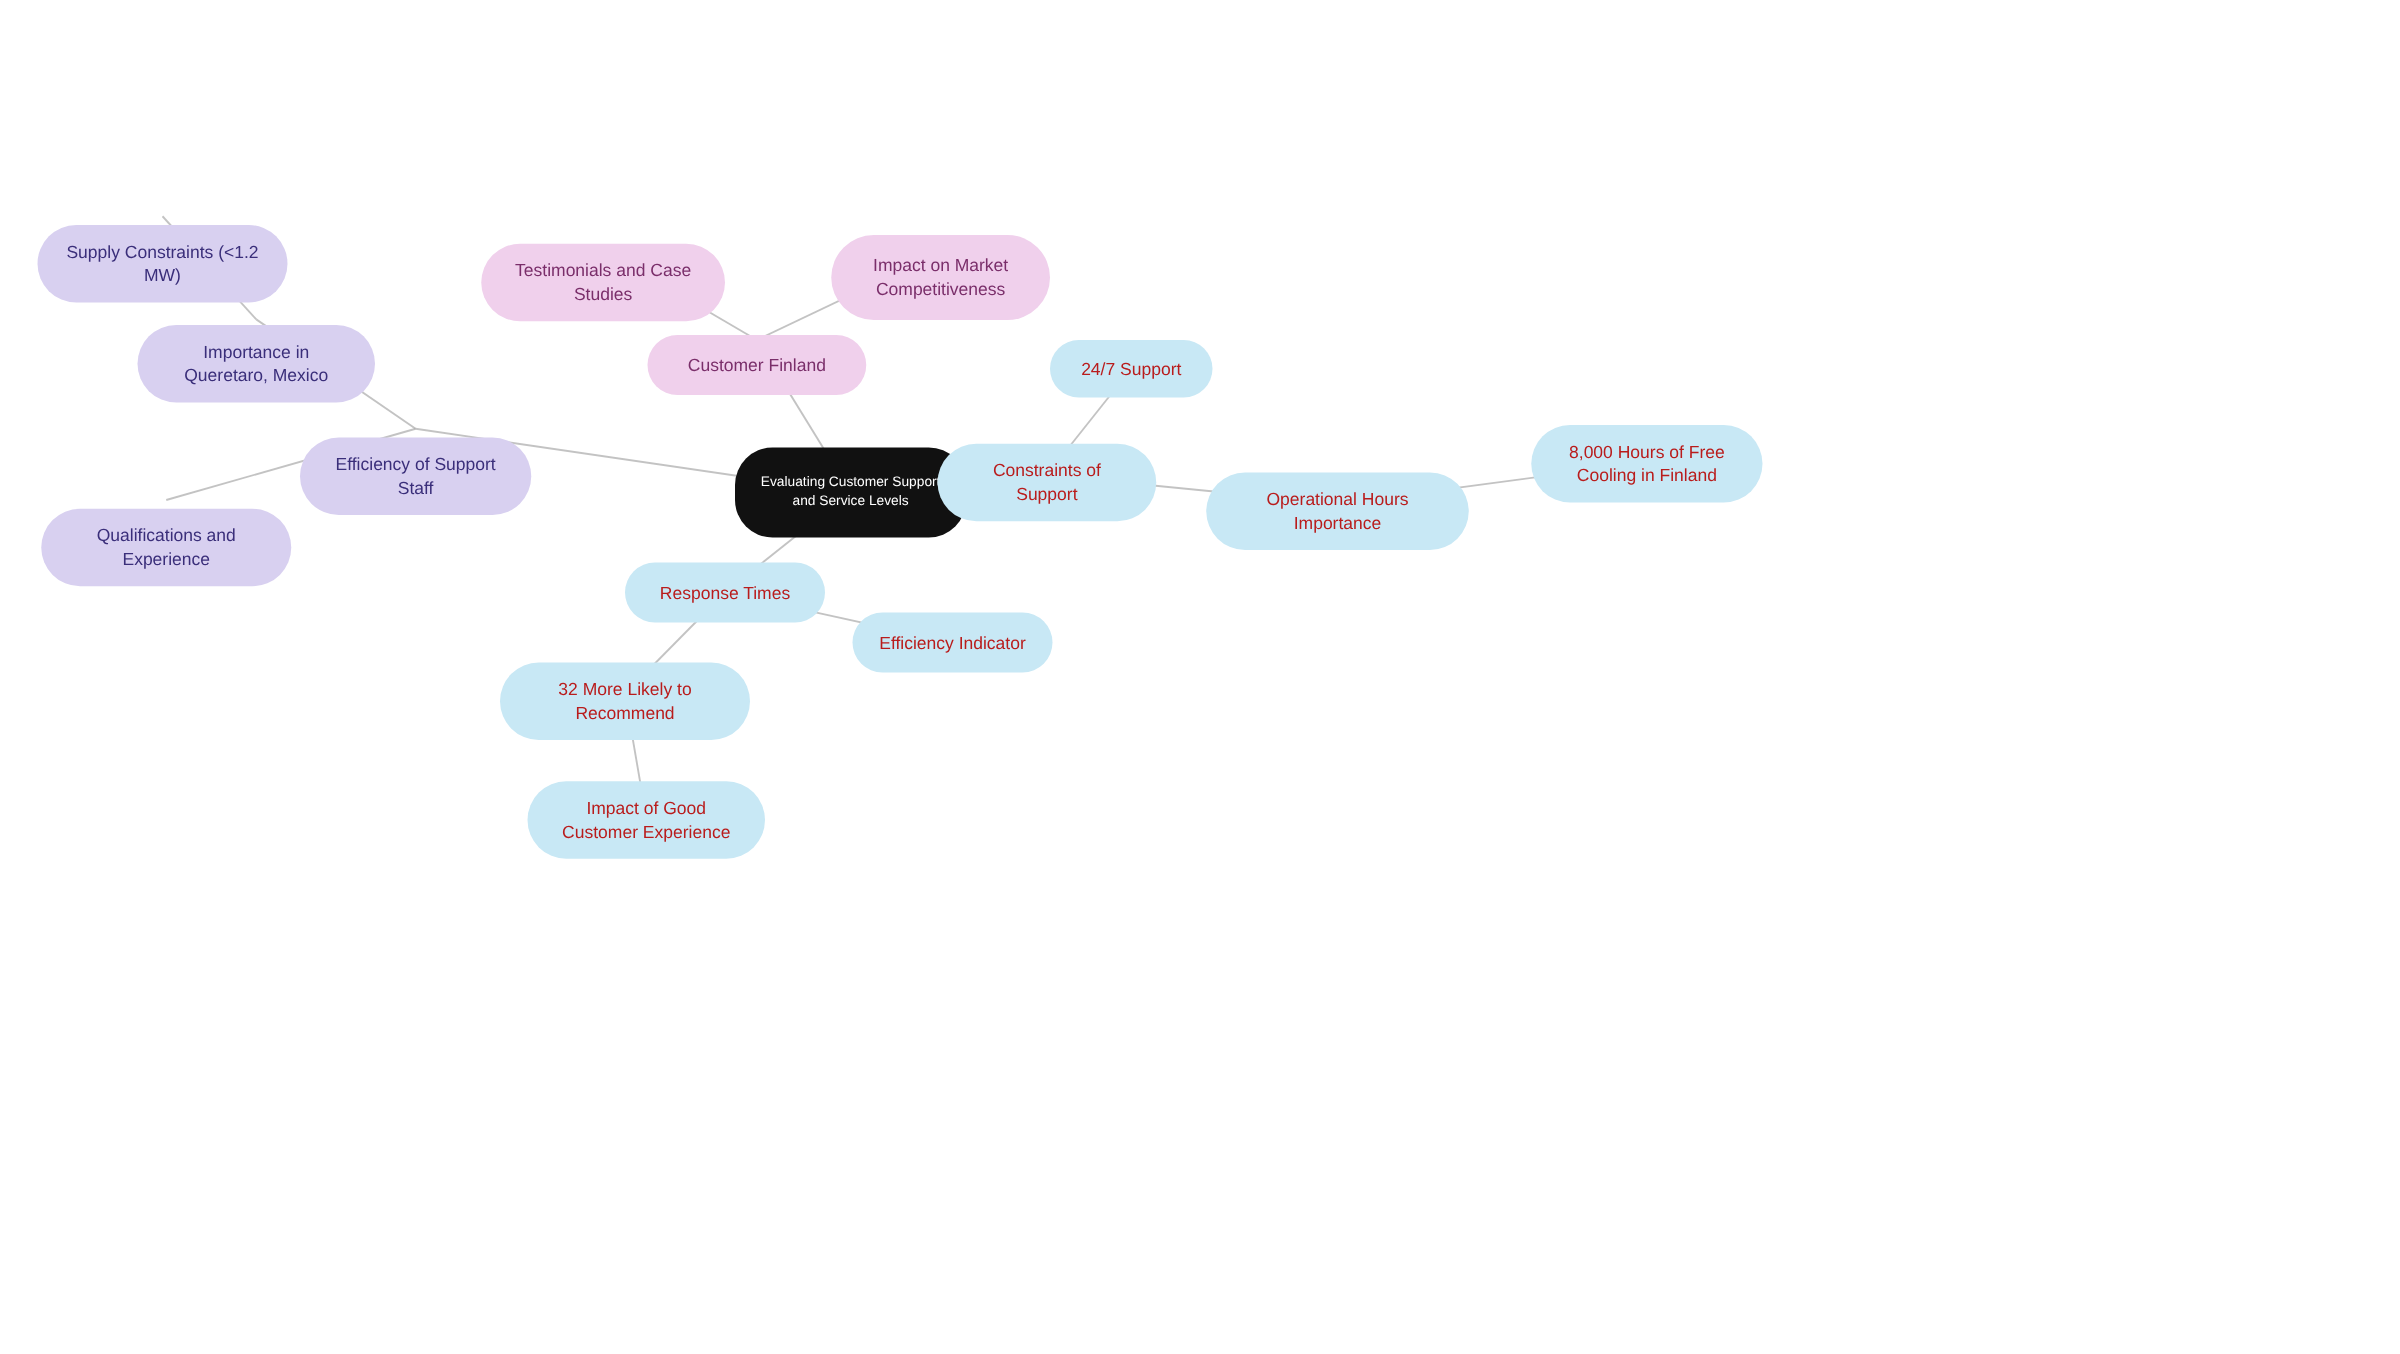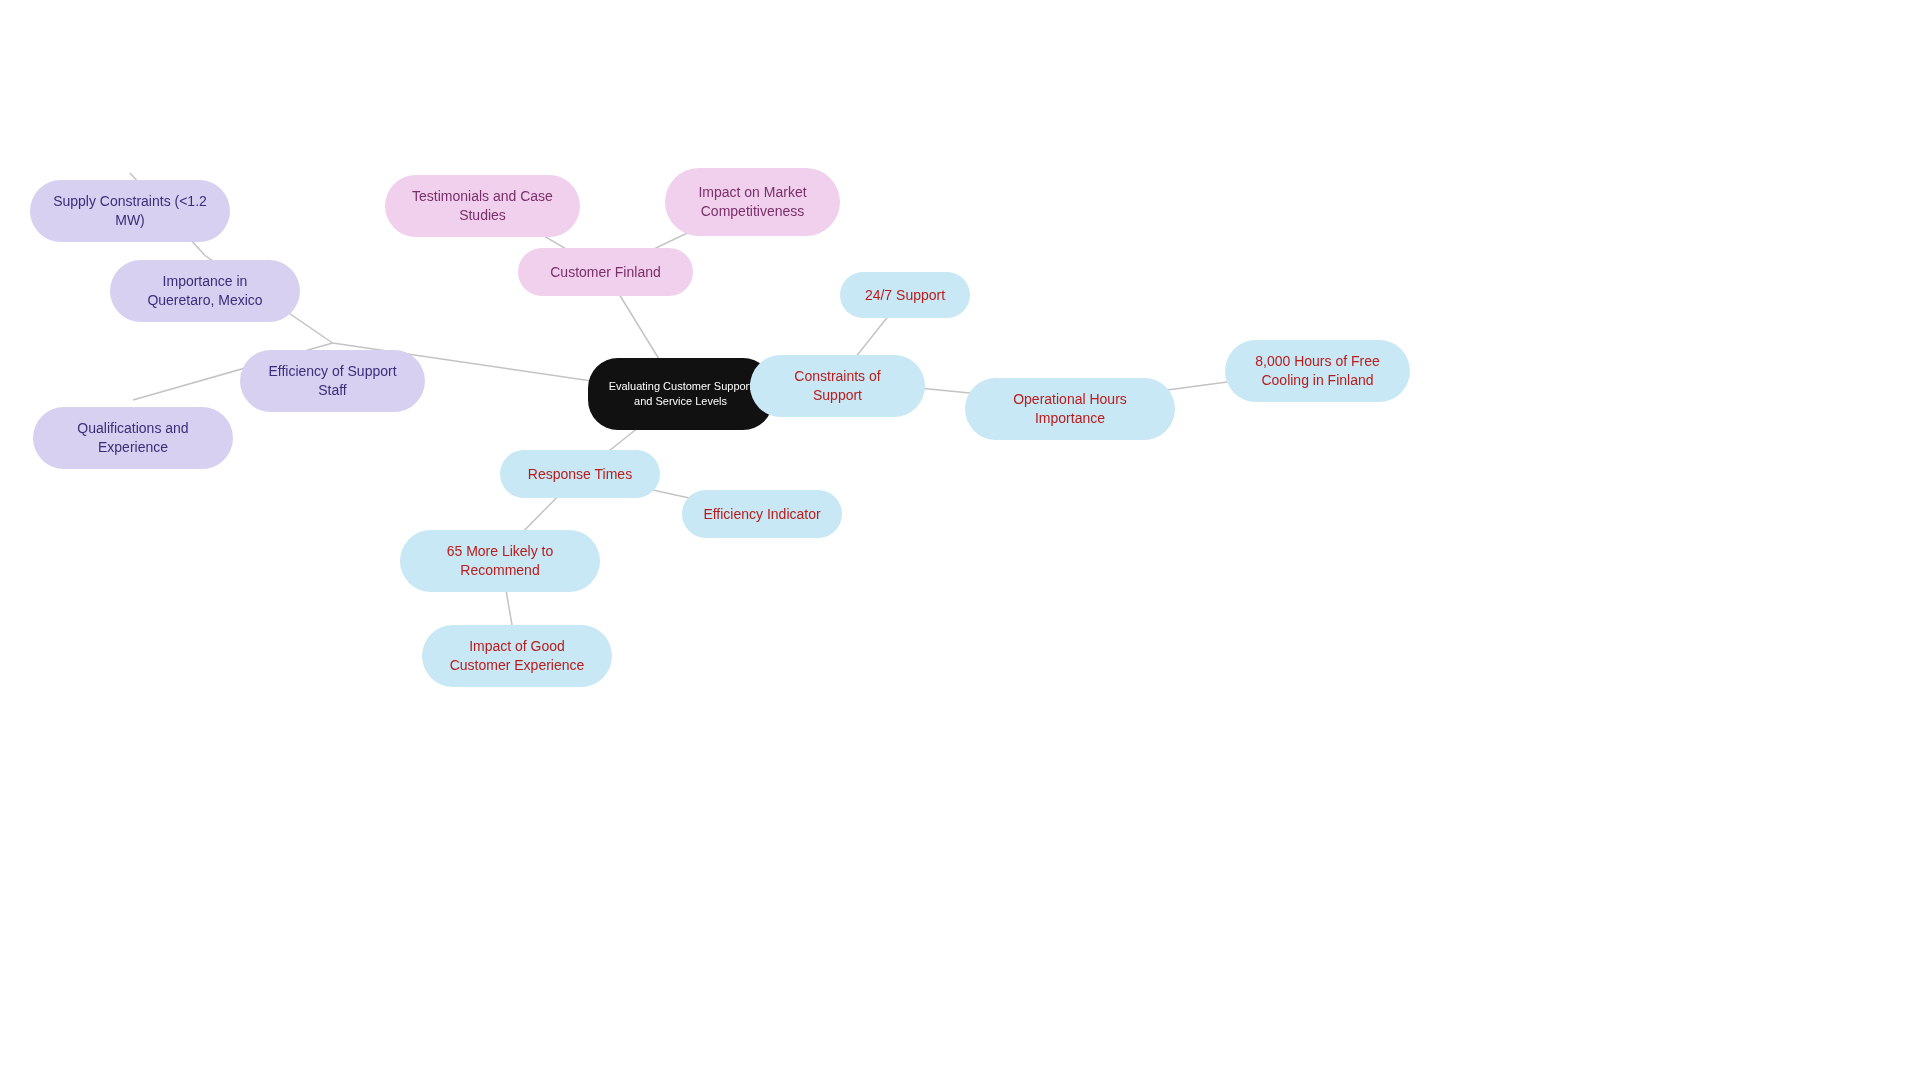--- a/index.html
+++ b/index.html
@@ -45,20 +45,21 @@
     .node-purple {
       background: #d8d0f0;
       color: #3a2e7a;
       border-radius: 50px;
       margin-top: 32px;
     }
     .node-pink {
       background: #f0d0ec;
       color: #7a2e6a;
       border-radius: 50px;
+      margin-top: 20px;
     }
     .node-blue {
       background: #c8e8f5;
       color: #b91c1c;
       border-radius: 50px;
     }
   </style>
 </head>
 <body>
 
@@ -90,14 +91,14 @@
 <div class="node node-pink" style="left: 385px; top: 175px; width: 195px; min-height: 50px;">Testimonials and Case Studies</div>
 <div class="node node-pink" style="left: 665px; top: 168px; width: 175px; min-height: 68px;">Impact on Market Competitiveness</div>
 <div class="node node-pink" style="left: 518px; top: 248px; width: 175px; min-height: 48px;">Customer Finland</div>
 
 <div class="node node-blue" style="left: 750px; top: 355px; width: 175px; min-height: 50px;">Constraints of Support</div>
 <div class="node node-blue" style="left: 840px; top: 272px; width: 130px; min-height: 46px;">24/7 Support</div>
 <div class="node node-blue" style="left: 965px; top: 378px; width: 210px; min-height: 50px; text-align: center;">Operational Hours Importance</div>
 <div class="node node-blue" style="left: 1225px; top: 340px; width: 185px; min-height: 60px;">8,000 Hours of Free Cooling in Finland</div>
 <div class="node node-blue" style="left: 500px; top: 450px; width: 160px; min-height: 48px;">Response Times</div>
 <div class="node node-blue" style="left: 682px; top: 490px; width: 160px; min-height: 48px;">Efficiency Indicator</div>
-<div class="node node-blue" style="left: 400px; top: 530px; width: 200px; min-height: 50px;">65 More Likely to Recommend</div>
+<div class="node node-blue" style="left: 400px; top: 530px; width: 200px; min-height: 50px;">32 More Likely to Recommend</div>
 <div class="node node-blue" style="left: 422px; top: 625px; width: 190px; min-height: 58px;">Impact of Good Customer Experience</div>
 
 </body></html>

